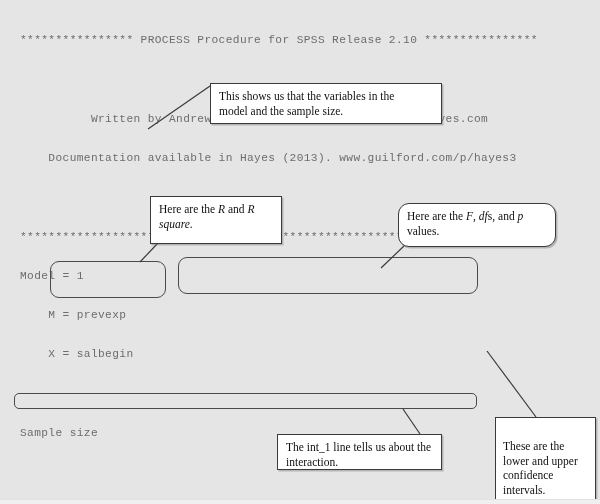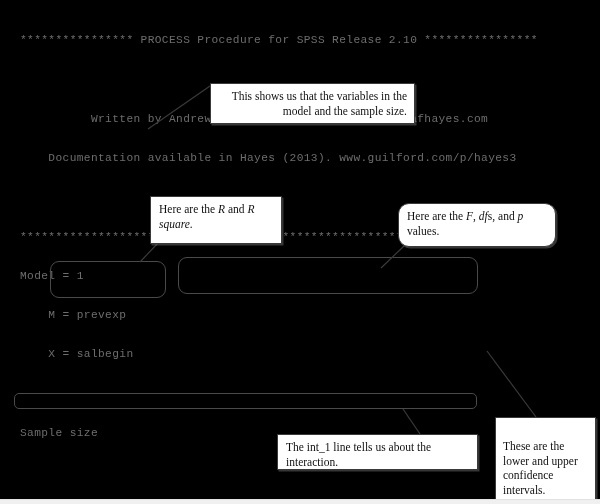--- a/index.html
+++ b/index.html
@@ -4,21 +4,21 @@
 <style>
   html, body {
     margin: 0;
     padding: 0;
     background: #ffffff;
   }
   #screen {
     position: relative;
     width: 600px;
     height: 504px;
-    background: #000000;
+    background: #e5e5e5;
     overflow: hidden;
     font-family: "Liberation Mono", "DejaVu Sans Mono", monospace;
   }
   #screen::after {
     content: "";
     position: absolute;
     left: 0; right: 0; bottom: 0;
     height: 4px;
     background: #f0f0f0;
     border-top: 1px solid #e2e2e2;
@@ -128,36 +128,36 @@
 
     <line x1="158" y1="243" x2="140" y2="262" stroke="#3a3a3a" stroke-width="1.2"></line>
 
     <line x1="404" y1="246" x2="381" y2="268" stroke="#3a3a3a" stroke-width="1.2"></line>
 
     <line x1="420" y1="434" x2="403" y2="409" stroke="#3a3a3a" stroke-width="1.2"></line>
 
     <line x1="536" y1="417" x2="487" y2="351" stroke="#3a3a3a" stroke-width="1.2"></line>
   </svg>
 
-  <div class="callout" style="left:210px; top:83px; width:205px; height:41px;text-align:right;">
+  <div class="callout" style="left:210px; top:83px; width:232px; height:41px;">
     <div>This shows us that the variables in the</div>
     <div>model and the sample size.</div>
   </div>
 
   <div class="callout" style="left:150px; top:196px; width:132px; height:48px;">
     <div><span>Here are the </span><span class="it">R</span><span> and </span><span class="it">R</span></div>
     <div class="it">square.</div>
   </div>
 
   <div class="callout" style="left:398px; top:203px; width:158px; height:44px;border-radius:11px;">
     <div><span>Here are  the </span><span class="it">F</span><span>, </span><span class="it">df</span><span>s, and </span><span class="it">p</span></div>
     <div>values.</div>
   </div>
 
-  <div class="callout" style="left:277px; top:434px; width:201px; height:36px;">
+  <div class="callout" style="left:277px; top:434px; width:165px; height:36px;">
     <div>The int_1 line tells us about the</div>
     <div>interaction.</div>
   </div>
 
   <div class="callout" style="left:495px; top:417px; width:101px; height:86px; padding:21px 6px 4px 7px;">
     <div>These are the</div>
     <div>lower and upper</div>
     <div>confidence</div>
     <div>intervals.</div>
   </div>

